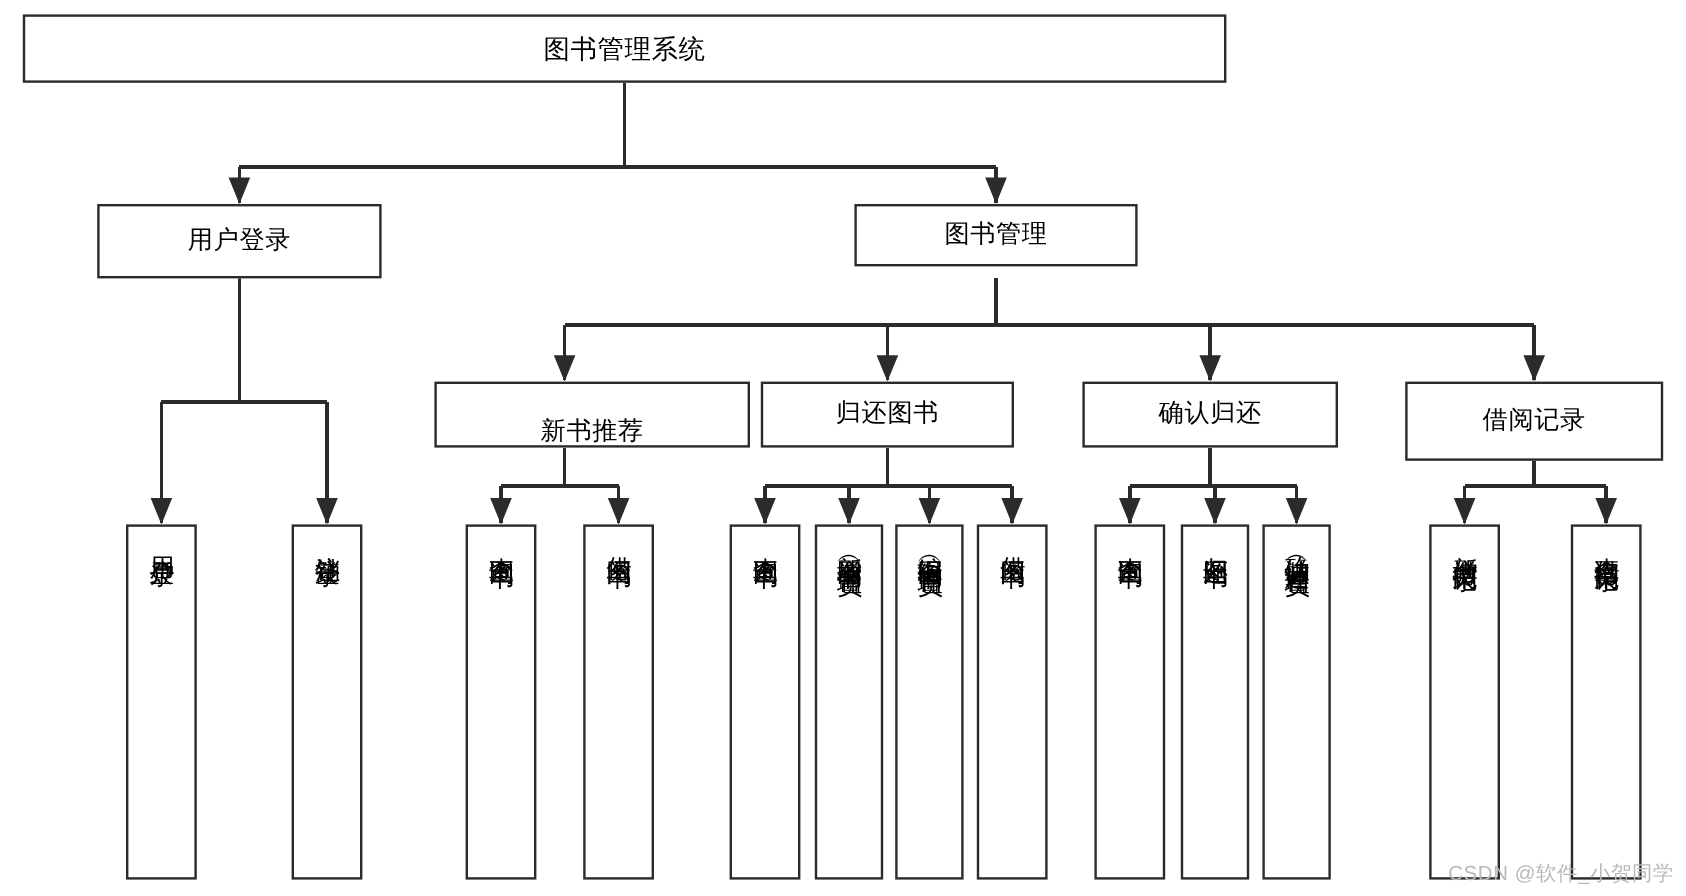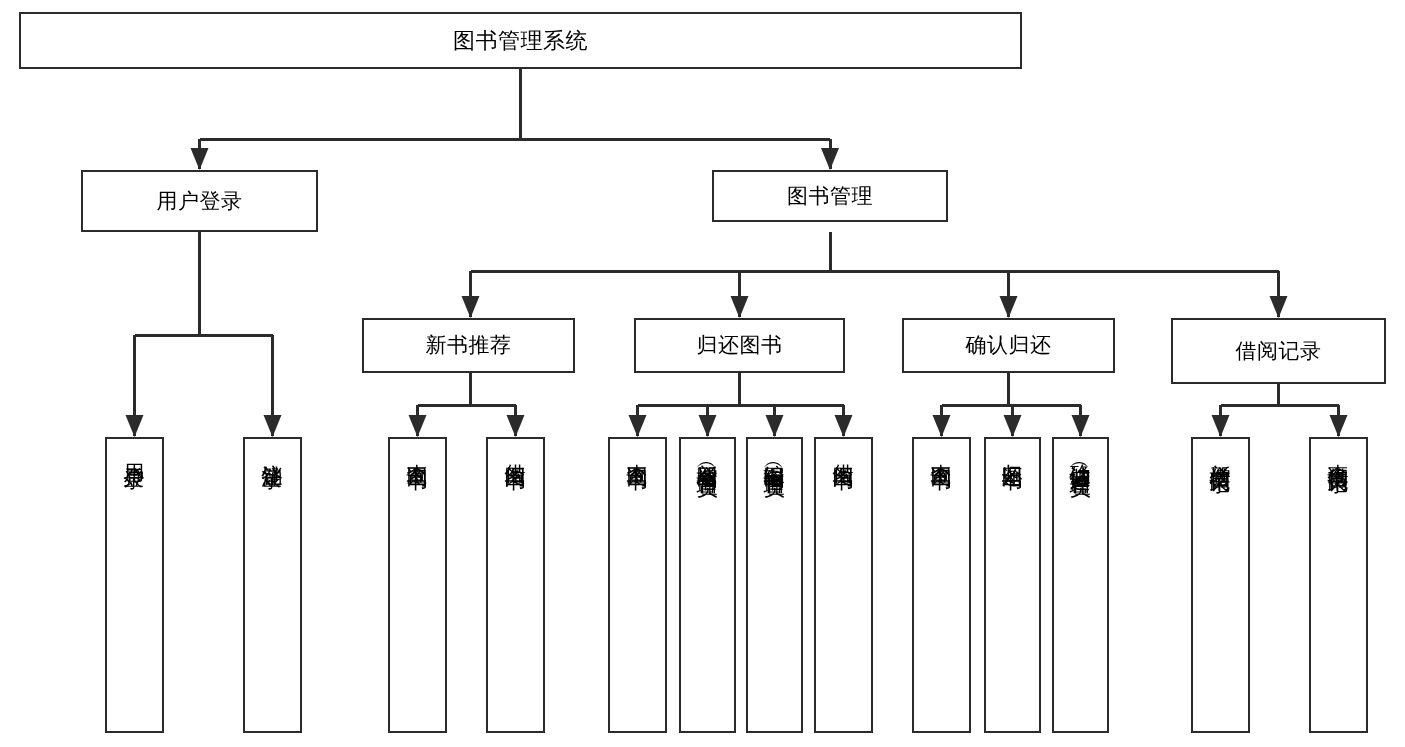--- a/index.html
+++ b/index.html
@@ -132,21 +132,21 @@
   <div id="nodes-layer">
       <div class="node horizontal root" style="left: 19px; top: 12px; width: 1003px; height: 57px;">
         <span class="node-label">图书管理系统</span>
       </div>
       <div class="node horizontal" style="left: 81px; top: 170px; width: 237px; height: 62px;">
         <span class="node-label">用户登录</span>
       </div>
       <div class="node horizontal" style="left: 712px; top: 170px; width: 236px; height: 52px;">
         <span class="node-label">图书管理</span>
       </div>
-      <div class="node horizontal" style="left: 362px; top: 318px; width: 213px; height: 55px;">
+      <div class="node horizontal" style="left: 362px; top: 318px; width: 263px; height: 55px; align-items: flex-end;">
         <span class="node-label">新书推荐</span>
       </div>
       <div class="node horizontal" style="left: 634px; top: 318px; width: 211px; height: 55px;">
         <span class="node-label">归还图书</span>
       </div>
       <div class="node horizontal" style="left: 902px; top: 318px; width: 213px; height: 55px;">
         <span class="node-label">确认归还</span>
       </div>
       <div class="node horizontal" style="left: 1171px; top: 318px; width: 215px; height: 66px;">
         <span class="node-label">借阅记录</span>
@@ -184,13 +184,14 @@
       <div class="node vertical" style="left: 1052px; top: 437px; width: 57px; height: 296px;">
         <span class="node-label">确认归还（管理员）</span>
       </div>
       <div class="node vertical" style="left: 1191px; top: 437px; width: 59px; height: 296px;">
         <span class="node-label">新增借阅记录</span>
       </div>
       <div class="node vertical" style="left: 1309px; top: 437px; width: 59px; height: 296px;">
         <span class="node-label">查询借阅记录</span>
       </div>
     </div>
+  <div id="watermark">CSDN @软件_小贺同学</div>
 </div>
 
 </body></html>

